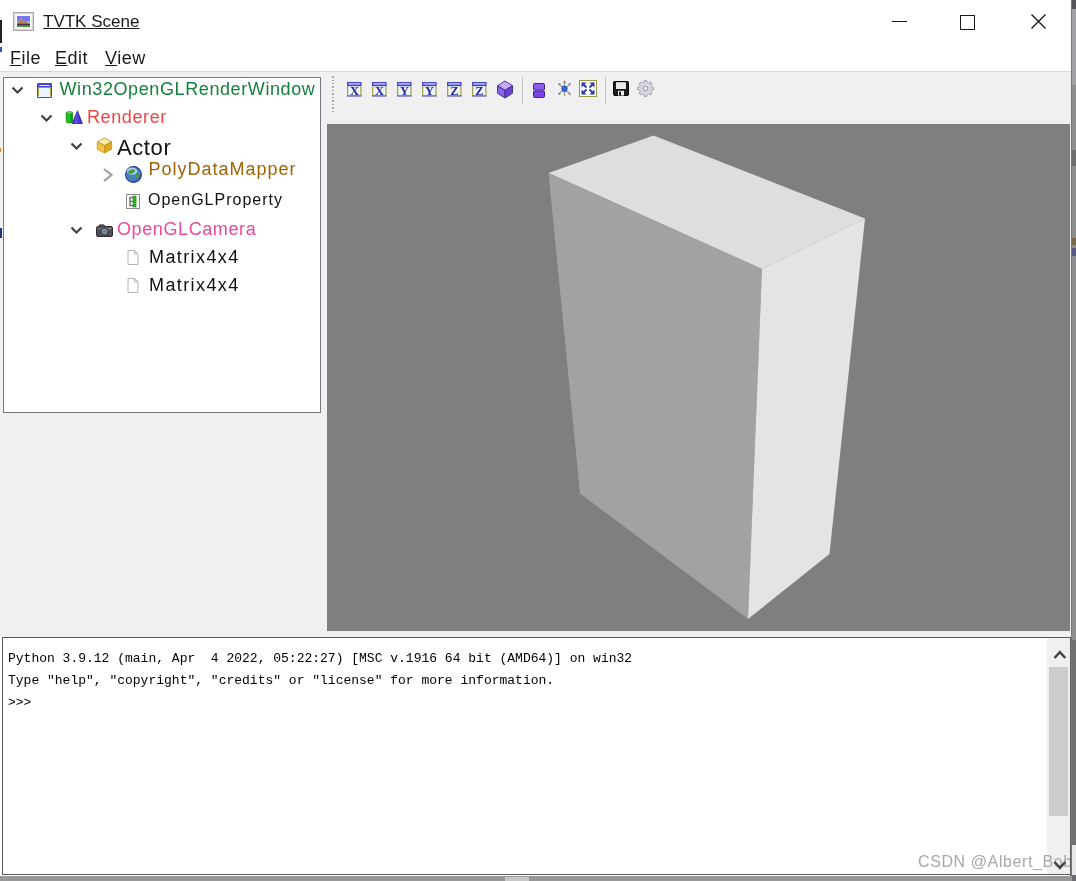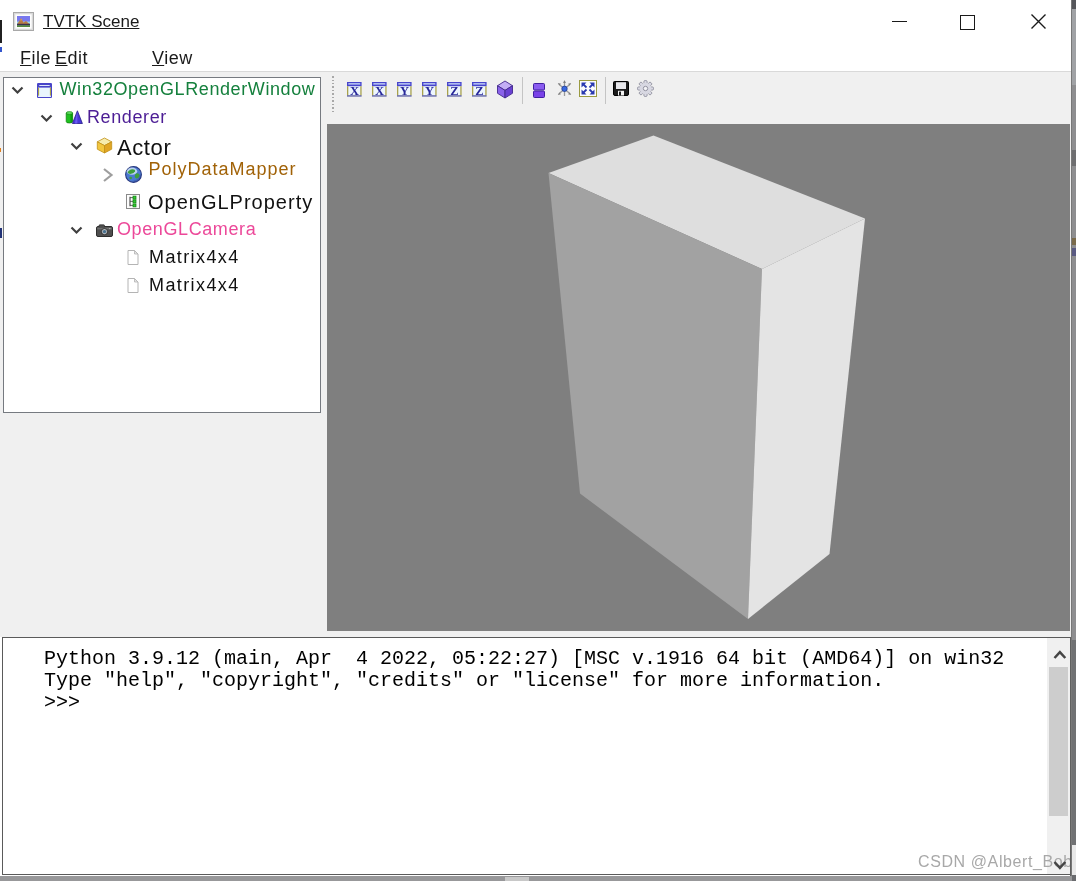--- a/index.html
+++ b/index.html
@@ -24,23 +24,23 @@
 </svg>
 <div class="abs" style="left:43px;top:11.5px;font-size:17px;color:#1a1a1a;text-decoration:underline;">TVTK Scene</div>
 
 <div class="abs" style="left:892px;top:21px;width:15px;height:1.4px;background:#1a1a1a;"></div>
 <div class="abs" style="left:960px;top:15px;width:15px;height:15px;border:1.4px solid #1a1a1a;"></div>
 <svg class="abs" style="left:1030px;top:14px;" width="17" height="16" viewBox="0 0 17 16">
   <path d="M1.5,0.5 L15.5,14.5 M15.5,0.5 L1.5,14.5" stroke="#1a1a1a" stroke-width="1.4"></path>
 </svg>
 
 <div class="abs" style="left:0;top:44px;width:1072px;height:28px;background:#fff;border-bottom:1px solid #d9d9d9;"></div>
-<div class="abs" style="left:20px;top:47.5px;font-size:18px;letter-spacing:0.5px;color:#1a1a1a;"><u>F</u>ile</div>
+<div class="abs" style="left:10px;top:47.5px;font-size:18px;letter-spacing:0.5px;color:#1a1a1a;"><u>F</u>ile</div>
 <div class="abs" style="left:55px;top:47.5px;font-size:18px;letter-spacing:0.5px;color:#1a1a1a;"><u>E</u>dit</div>
-<div class="abs" style="left:105px;top:47.5px;font-size:18px;letter-spacing:0.5px;color:#1a1a1a;margin-left:47px;"><u>V</u>iew</div>
+<div class="abs" style="left:105px;top:47.5px;font-size:18px;letter-spacing:0.5px;color:#1a1a1a;"><u>V</u>iew</div>
 
 <div class="abs" style="left:0;top:72px;width:1071px;height:565px;background:#f0f0f0;"></div>
 
 <div class="abs" id="tree" style="left:3px;top:77px;width:318px;height:336px;background:#fff;border:1px solid #767a80;"></div>
 
 <svg class="abs" style="left:11px;top:86px;" width="13" height="9">
     <path d="M1.5,1.5 L6.5,6.5 L11.5,1.5" stroke="#404040" stroke-width="2.2" fill="none"></path>
   </svg>
 <svg class="abs" style="left:37px;top:83px;" width="15" height="15" viewBox="0 0 15 15">
   <rect x="0.5" y="0.5" width="14" height="14" rx="1" fill="#e9f5fd" stroke="#4845c8" stroke-width="1.1"></rect>
@@ -54,21 +54,21 @@
 <svg class="abs" style="left:40px;top:114px;" width="13" height="9">
     <path d="M1.5,1.5 L6.5,6.5 L11.5,1.5" stroke="#404040" stroke-width="2.2" fill="none"></path>
   </svg>
 <svg class="abs" style="left:65px;top:110px;" width="18" height="15" viewBox="0 0 18 15">
   <path d="M1.2,3 V11.5 Q1.2,13 4.4,13 Q7.6,13 7.6,11.5 V3 Z" fill="#1fc11f" stroke="#0c7a0c" stroke-width="0.7"></path>
   <path d="M5.5,3 V12.9 Q7.6,12.6 7.6,11.5 V3 Z" fill="#0e9a0e"></path>
   <ellipse cx="4.4" cy="3" rx="3.2" ry="1.4" fill="#62df62" stroke="#0c7a0c" stroke-width="0.6"></ellipse>
   <polygon points="12.4,0.8 7.4,13.5 17.4,13.5" fill="#4838d8" stroke="#241a88" stroke-width="0.8"></polygon>
   <polygon points="12.4,0.8 9.8,13.5 12.4,13.5" fill="#6a5af0"></polygon>
 </svg>
-<div class="abs" style="left:87px;top:107.3px;font-size:18px;letter-spacing:0.6px;color:#4c1d95;">Renderer</div>
+<div class="abs" style="left:87px;top:107.3px;font-size:18px;letter-spacing:0.6px;color:#ef4444;">Renderer</div>
 
 <svg class="abs" style="left:70px;top:142px;" width="13" height="9">
     <path d="M1.5,1.5 L6.5,6.5 L11.5,1.5" stroke="#404040" stroke-width="2.2" fill="none"></path>
   </svg>
 <svg class="abs" style="left:96px;top:137px;" width="17" height="17" viewBox="0 0 17 17">
   <polygon points="8.5,1 15.7,4.8 8.5,8.6 1.3,4.8" fill="#f6ecae" stroke="#c09018" stroke-width="0.8"></polygon>
   <polygon points="1.3,4.8 8.5,8.6 8.5,16 1.3,12.2" fill="#f2c63e" stroke="#c09018" stroke-width="0.8"></polygon>
   <polygon points="8.5,8.6 15.7,4.8 15.7,12.2 8.5,16" fill="#e0a524" stroke="#c09018" stroke-width="0.8"></polygon>
 </svg>
 <div class="abs" style="left:117px;top:135.3px;font-size:22px;letter-spacing:0.6px;color:#111;">Actor</div>
@@ -89,21 +89,21 @@
 <svg class="abs" style="left:126px;top:194px;" width="14" height="15" viewBox="0 0 14 15">
   <rect x="0.5" y="0.5" width="13" height="14" fill="#fcfcfc" stroke="#8a8a8a"></rect>
   <line x1="4" y1="2.8" x2="4" y2="12.2" stroke="#444" stroke-width="1.1"></line>
   <line x1="4" y1="3.6" x2="7" y2="3.6" stroke="#444" stroke-width="0.8"></line>
   <line x1="4" y1="7.4" x2="7" y2="7.4" stroke="#444" stroke-width="0.8"></line>
   <line x1="4" y1="11.4" x2="7" y2="11.4" stroke="#444" stroke-width="0.8"></line>
   <rect x="7" y="2.1" width="3" height="3" fill="#33cc33" stroke="#0a7a0a" stroke-width="0.7"></rect>
   <rect x="7" y="5.9" width="3" height="3" fill="#33cc33" stroke="#0a7a0a" stroke-width="0.7"></rect>
   <rect x="7" y="9.9" width="3" height="3" fill="#33cc33" stroke="#0a7a0a" stroke-width="0.7"></rect>
 </svg>
-<div class="abs" style="left:148px;top:191.3px;font-size:20px;letter-spacing:1px;color:#111;">OpenGLProperty</div>
+<div class="abs" style="left:148px;top:191.3px;font-size:16px;letter-spacing:1px;color:#111;">OpenGLProperty</div>
 
 <svg class="abs" style="left:70px;top:226px;" width="13" height="9">
     <path d="M1.5,1.5 L6.5,6.5 L11.5,1.5" stroke="#404040" stroke-width="2.2" fill="none"></path>
   </svg>
 <svg class="abs" style="left:96px;top:224px;" width="17" height="13" viewBox="0 0 17 13">
   <rect x="0.5" y="2.5" width="16" height="10" rx="1.5" fill="#4e4e4e" stroke="#2e2e2e"></rect>
   <rect x="3" y="0.8" width="5.5" height="3" rx="0.8" fill="#4e4e4e" stroke="#2e2e2e" stroke-width="0.7"></rect>
   <rect x="1.2" y="3.6" width="14.6" height="1.8" fill="#707070"></rect>
   <circle cx="8.5" cy="7.6" r="3.1" fill="#b8bcc0" stroke="#1e1e1e" stroke-width="0.8"></circle>
   <circle cx="8.5" cy="7.6" r="1.7" fill="#46708e"></circle>
@@ -253,21 +253,21 @@
   <rect width="743" height="507" fill="#7f7f7f"></rect>
 
   <polygon points="326.5,11.5 538,94.5 435,145 221.5,49" fill="#dedede"></polygon>
 
   <polygon points="221.5,49 435,145 421,495 253,369.5" fill="#a2a2a2"></polygon>
 
   <polygon points="435,145 538,94.5 502.5,430 421,495" fill="#e4e4e4"></polygon>
 </svg>
 
 <div class="abs" style="left:2px;top:637px;width:1068px;height:238px;background:#fff;border:1px solid #5a5a5a;"></div>
-<div class="abs" style="left:8px;top:647.5px;font-family:'Liberation Mono',monospace;font-size:20px;line-height:22px;color:#000;white-space:pre;margin-left:36px;">Python 3.9.12 (main, Apr  4 2022, 05:22:27) [MSC v.1916 64 bit (AMD64)] on win32
+<div class="abs" style="left:8px;top:647.5px;font-family:'Liberation Mono',monospace;font-size:13px;line-height:22px;color:#000;white-space:pre;">Python 3.9.12 (main, Apr  4 2022, 05:22:27) [MSC v.1916 64 bit (AMD64)] on win32
 Type "help", "copyright", "credits" or "license" for more information.
 &gt;&gt;&gt;</div>
 
 <div class="abs" style="left:1047px;top:638px;width:23px;height:236px;background:#f0f0f0;"></div>
 <div class="abs" style="left:1049px;top:667px;width:19px;height:149px;background:#cdcdcd;"></div>
 <svg class="abs" style="left:1053px;top:649px;" width="14" height="13" viewBox="0 0 14 13">
   <path d="M1.5,9 L6.9,3.2 L12.3,9" stroke="#454545" stroke-width="2.5" fill="none"></path>
 </svg>
 
 <div class="abs" style="left:918px;top:852.5px;font-size:16px;letter-spacing:0.6px;color:#a8a8a8;text-align:center;">CSDN @Albert_Bob</div>

